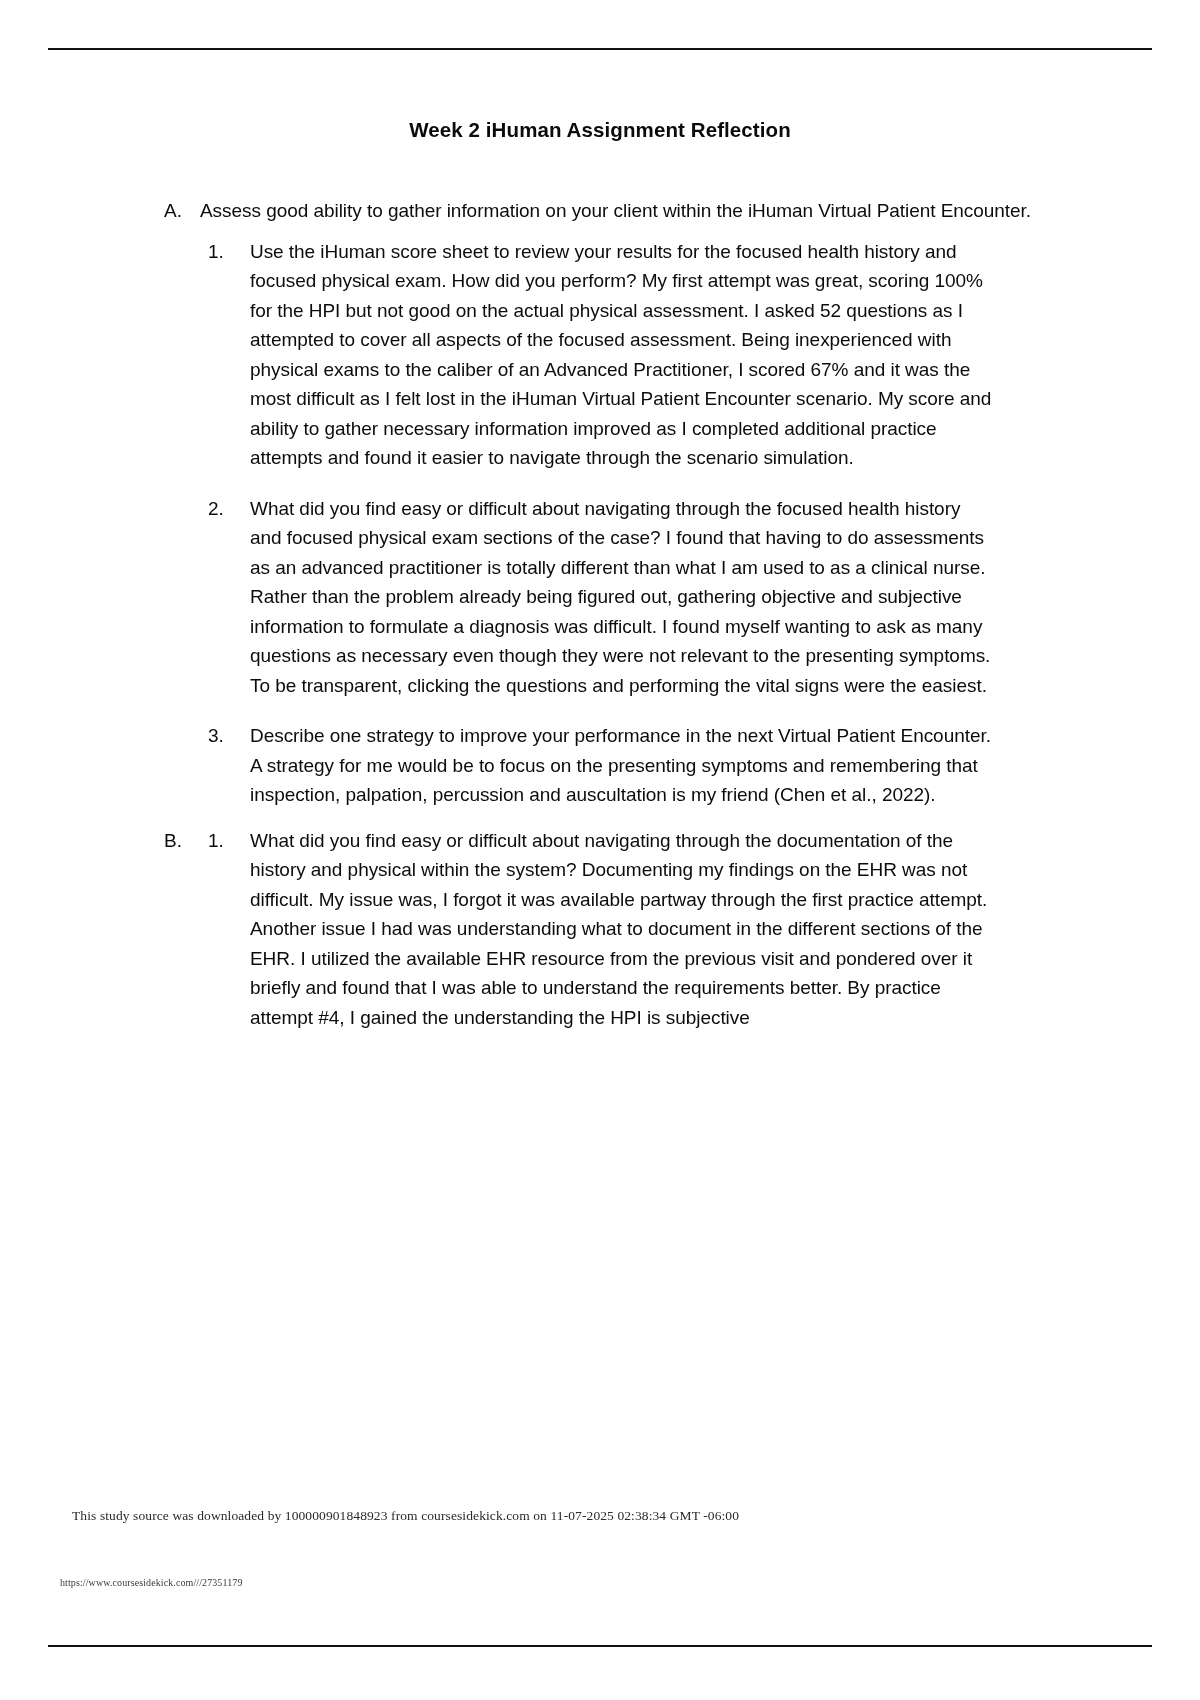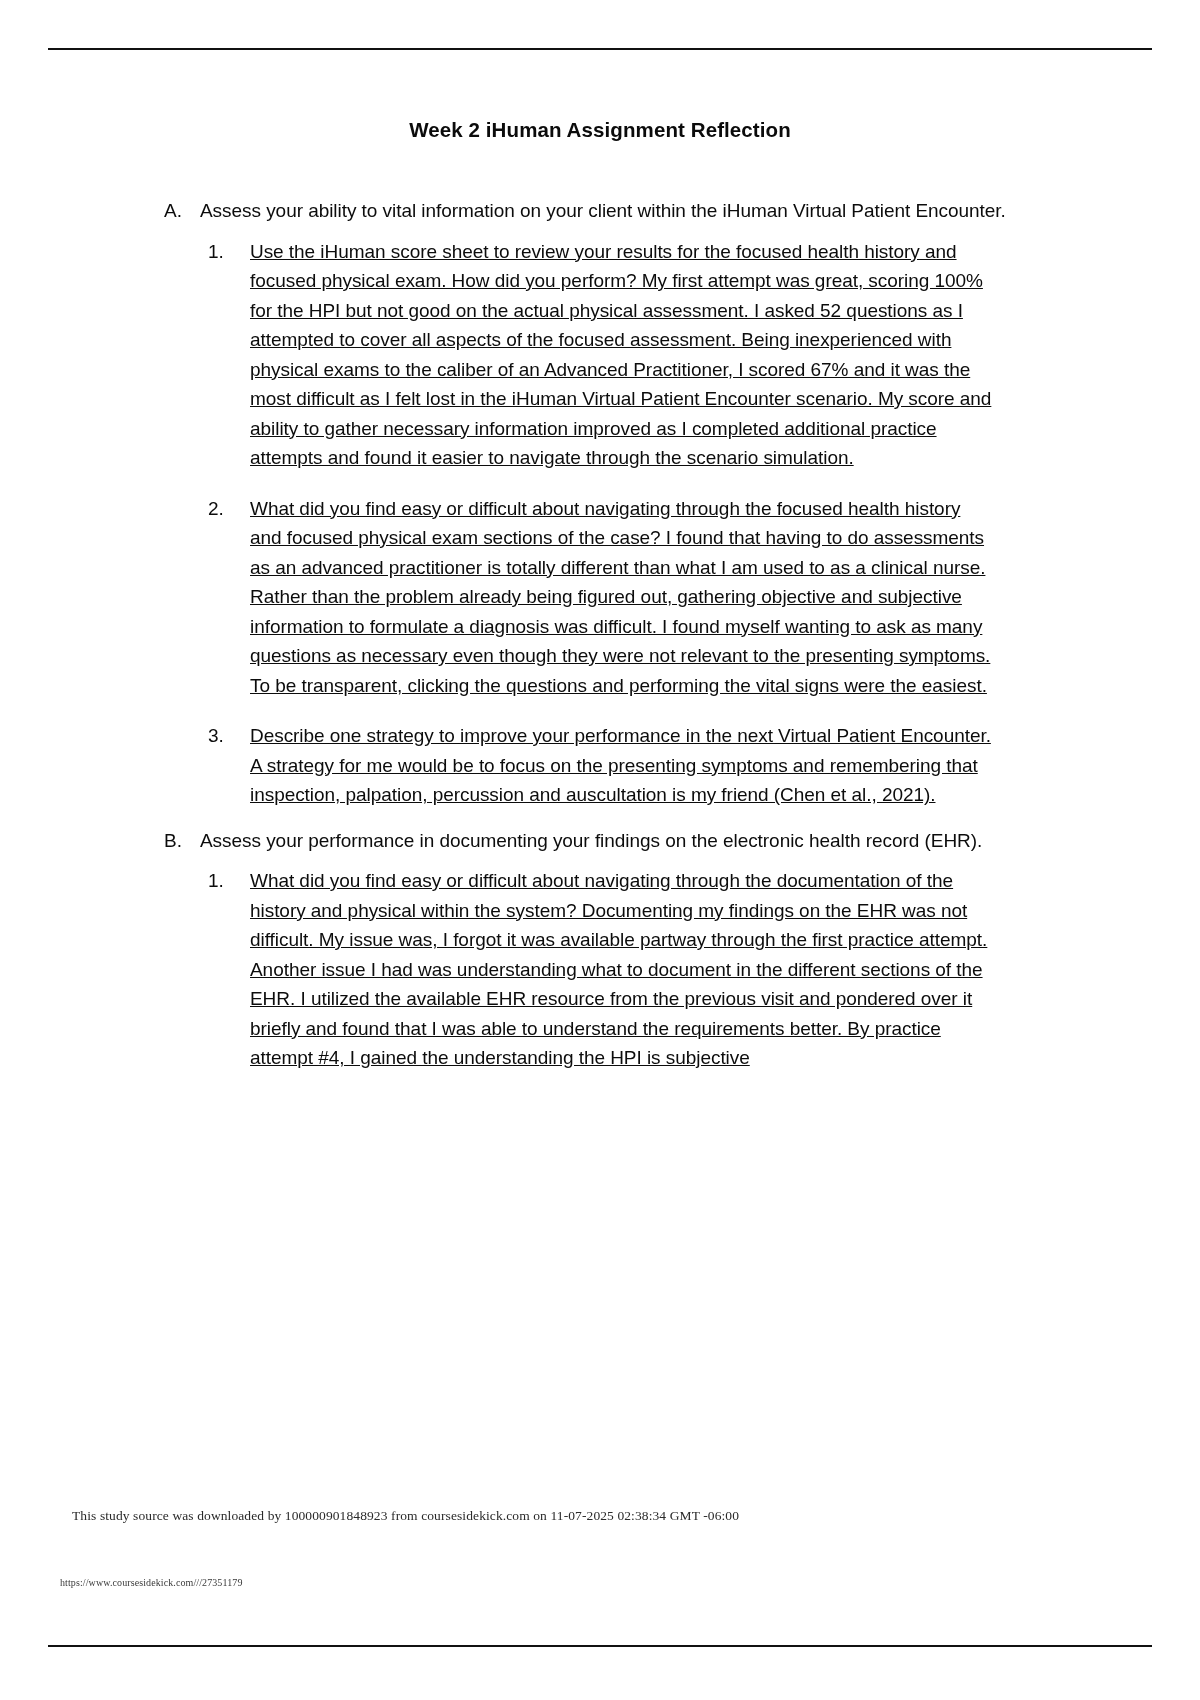--- a/index.html
+++ b/index.html
@@ -95,21 +95,20 @@
     top: 0;
     font-size: 19px;
     line-height: 29.5px;
   }
   .para-1 {
     font-size: 19px;
     line-height: 29.5px;
     margin: 0;
     letter-spacing: -0.05px;
     width: 745px;
-    text-decoration: underline;
   }
 
   
   .footer {
     position: absolute;
     left: 60px;
     top: 1496px;
     width: 1080px;
   }
   .footer-line {
@@ -139,41 +138,40 @@
   <div class="rule rule-bottom"></div>
 
   <div class="content">
 
     <h1 class="doc-title">Week 2 iHuman Assignment Reflection</h1>
 
     <ol class="level-a">
 
       <li>
         <span class="marker">A.</span>
-        <p class="para-a">Assess your ability to vital information on your client within the iHuman Virtual Patient Encounter.</p>
+        <p class="para-a">Assess good ability to gather information on your client within the iHuman Virtual Patient Encounter.</p>
 
         <ol class="level-1">
           <li>
             <span class="marker">1.</span>
             <p class="para-1">Use the iHuman score sheet to review your results for the focused health history and focused physical exam. How did you perform?  My first attempt was great, scoring 100% for the HPI but not good on the actual physical assessment.  I asked 52 questions as I attempted to cover all aspects of the focused assessment.  Being inexperienced with physical exams to the caliber of an Advanced Practitioner, I scored 67% and it was the most difficult as I felt lost in the iHuman Virtual Patient Encounter scenario.  My score and ability to gather necessary information improved as I completed additional practice attempts and found it easier to navigate through the scenario simulation.</p>
           </li>
           <li>
             <span class="marker">2.</span>
             <p class="para-1">What did you find easy or difficult about navigating through the focused health history and focused physical exam sections of the case?  I found that having to do assessments as an advanced practitioner is totally different than what I am used to as a clinical nurse.  Rather than the problem already being figured out, gathering objective and subjective information to formulate a diagnosis was difficult.  I found myself wanting to ask as many questions as necessary even though they were not relevant to the presenting symptoms.  To be transparent, clicking the questions and performing the vital signs were the easiest.</p>
           </li>
           <li>
             <span class="marker">3.</span>
-            <p class="para-1">Describe one strategy to improve your performance in the next Virtual Patient Encounter.  A strategy for me would be to focus on the presenting symptoms and remembering that inspection, palpation, percussion and auscultation is my friend (Chen et al., 2021).</p>
+            <p class="para-1">Describe one strategy to improve your performance in the next Virtual Patient Encounter.  A strategy for me would be to focus on the presenting symptoms and remembering that inspection, palpation, percussion and auscultation is my friend (Chen et al., 2022).</p>
           </li>
         </ol>
       </li>
 
       <li>
         <span class="marker">B.</span>
-        <p class="para-a">Assess your performance in documenting your findings on the electronic health record (EHR).</p>
 
         <ol class="level-1">
           <li>
             <span class="marker">1.</span>
             <p class="para-1">What did you find easy or difficult about navigating through the documentation of the history and physical within the system?  Documenting my findings on the EHR was not difficult.  My issue was, I forgot it was available partway through the first practice attempt.  Another issue I had was understanding what to document in the different sections of the EHR.  I utilized the available EHR resource from the previous visit and pondered over it briefly and found that I was able to understand the requirements better.  By practice attempt #4, I gained the understanding the HPI is subjective</p>
           </li>
         </ol>
       </li>
 
     </ol>

